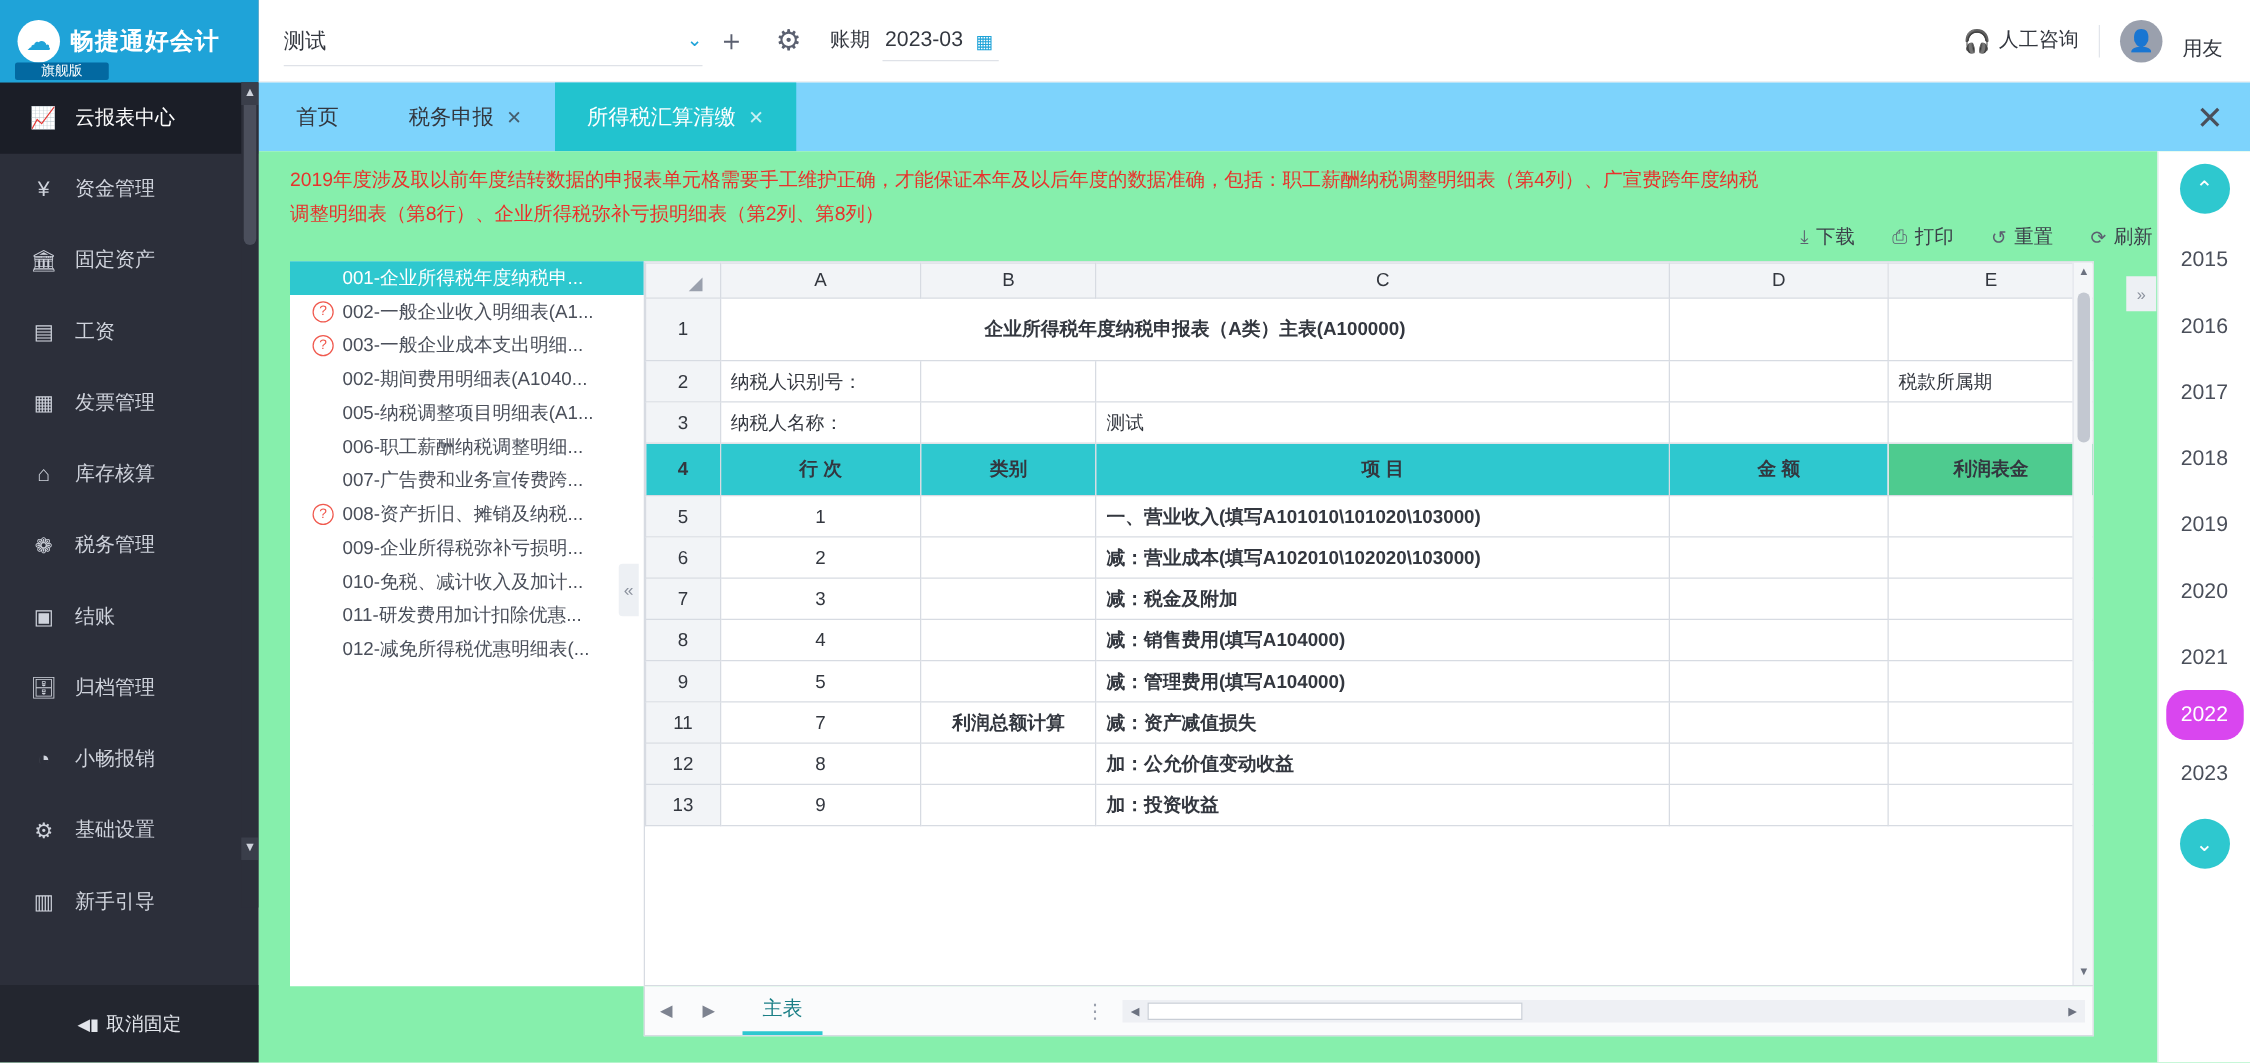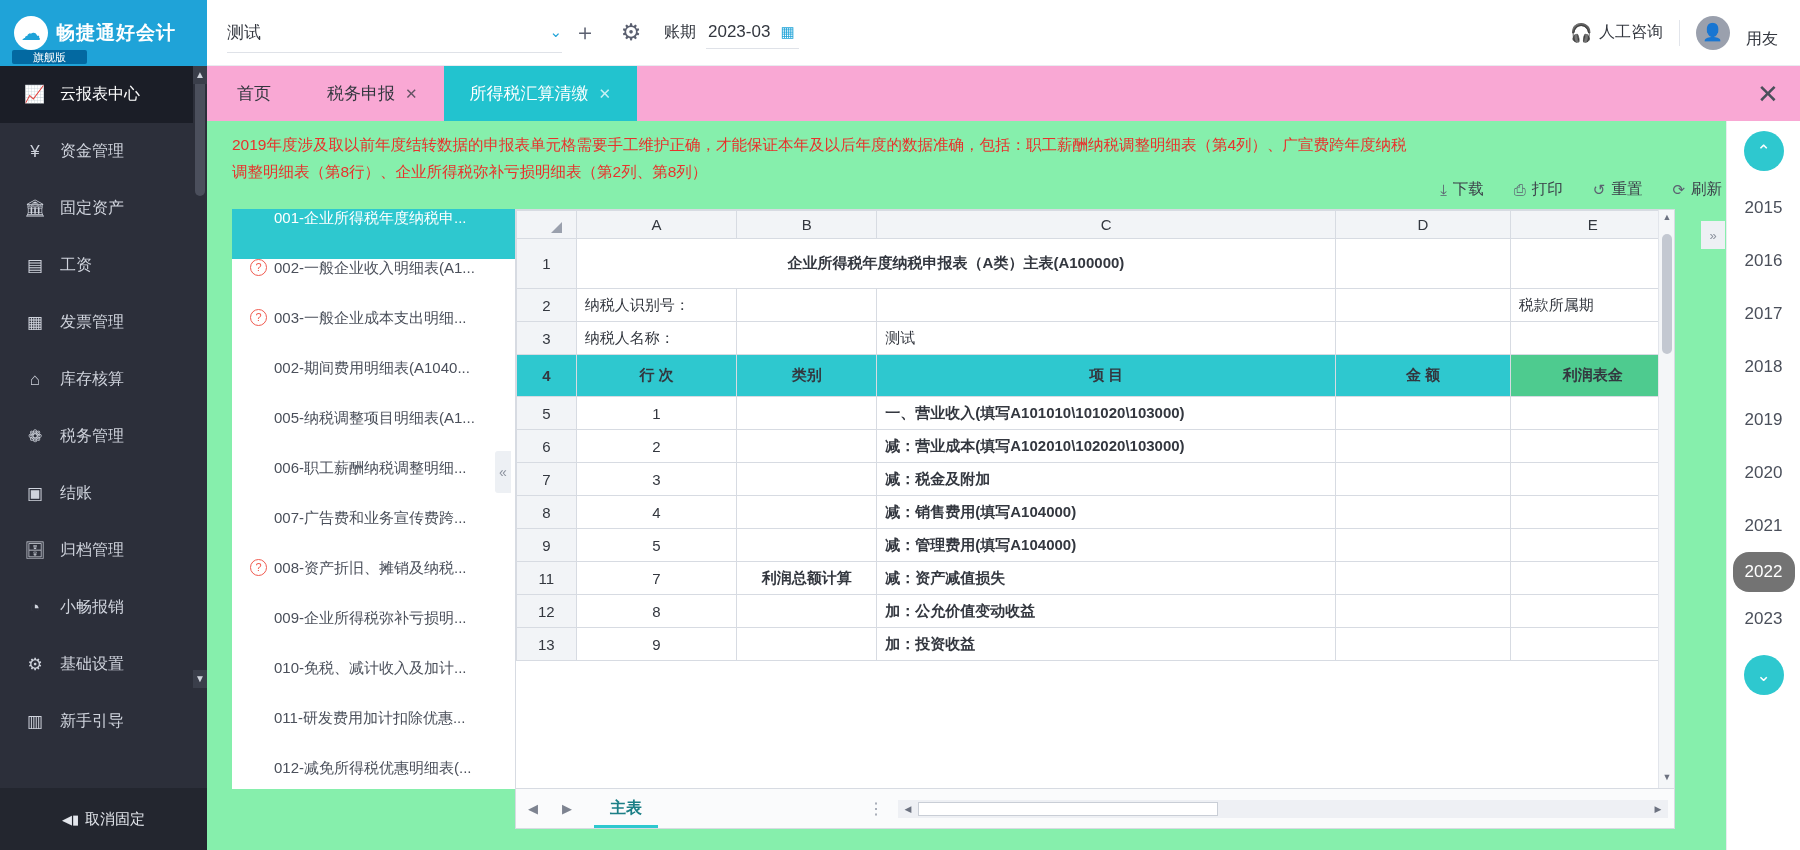--- a/index.html
+++ b/index.html
@@ -77,39 +77,39 @@
   }
   .company-select .caret { color:#1fa3d8; font-size:15px; }
   .tb-icon {
     width:46px; height:46px; display:flex; align-items:center; justify-content:center;
     font-size:23px; color:#5b6070;
   }
   .period-label { font-size:16px; color:#33373f; margin-left:10px; }
   .period-value {
     font-size:17px; color:#33373f; margin-left:10px;
     border-bottom:1px solid #dfe2e8; padding:6px 4px 6px 2px;
-    display:flex; align-items:center; gap:10px;
+    display:flex; align-items:flex-end; gap:10px;
   }
   .cal-icon { color:#1fa3d8; font-size:15px; }
   .topbar-right {
     margin-left:auto; display:flex; align-items:center; padding-right:22px; gap:16px;
   }
   .service { display:flex; align-items:center; gap:6px; font-size:16px; color:#33373f;}
   .service .sicon { font-size:18px; color:#5b6070; }
   .divider-v { width:1px; height:26px; background:#e2e5eb; }
   .avatar {
     width:34px; height:34px; border-radius:50%; background:#9aa0ad;
     display:flex; align-items:center; justify-content:center; color:#fff; font-size:17px;
   }
   .user-name { font-size:16px; color:#33373f;margin-top:13px; }
 
   
   .tabbar {
     position:absolute; left:207px; top:66px; width:1593px; height:55px;
-    background:#f9a8d4; display:flex; align-items:flex-end;
+    background:#7dd3fc; display:flex; align-items:flex-end;
   }
   .tab {
     height:55px; display:flex; align-items:center; gap:10px;
     padding:0 26px; font-size:17px; color:#33373f; cursor:default;
   }
   .tab.home { padding:0 30px; }
   .tab.active { background:#22c3cf; color:#ffffff;justify-content:space-between; }
   .tab .x { font-size:15px; opacity:.75; }
   .tab-close {
     position:absolute; right:14px; top:10px; width:36px; height:36px;
@@ -132,21 +132,21 @@
   }
   .toolbar .tbi { display:flex; align-items:center; gap:6px; }
   .toolbar .gi { font-size:15px; color:#5b6070; }
 
   
   .formlist {
     position:absolute; left:25px; top:88px; width:285px; height:580px;
     background:#ffffff;
   }
   .fl-item {
-    height:50px; display:flex; align-items:flex-start; padding-left:18px;
+    height:27px; display:flex; align-items:center; padding-left:18px;
     font-size:15px; color:#4a4f5a; white-space:nowrap; overflow:hidden;
   }
   .fl-item.sel { background:#2ec8cf; color:#ffffff; font-weight:normal; }
   .fl-item .warn {
     width:17px; height:17px; border-radius:50%; border:1.4px solid #f05a4f;
     color:#f05a4f; font-size:11px; line-height:14px; text-align:center;
     margin-right:7px; flex:0 0 auto;
   }
   .fl-item .pad { width:24px; flex:0 0 auto; }
   .collapse-handle {
@@ -198,21 +198,21 @@
 
   
   .sheetbar {
     position:absolute; left:308px; top:668px; width:1160px; height:40px;
     border:1px solid #d7dbe2; border-top:none; background:#fafbfc;
     display:flex; align-items:center;
   }
   .sb-arrow { width:34px; text-align:center; color:#7d8390; font-size:13px; }
   .sb-tab {
     margin-left:10px; padding:0 16px; height:38px; line-height:36px;
-    font-size:16px; color:#1b7f86; border-bottom:3px solid #2ec8cf; font-weight:bold;
+    font-size:16px; color:#1b7f86; border-bottom:3px solid #2ec8cf; font-weight:normal;
   }
   .sb-dots { margin-left:210px; color:#9aa0ad; font-size:16px; }
   .hsb {
     margin-left:14px; flex:1; height:18px; background:#eef0f4;
     display:flex; align-items:center; position:relative; margin-right:6px;
   }
   .hsb .ar { width:20px; text-align:center; font-size:9px; color:#6c7280;}
   .hsb .track { flex:1; height:14px; background:#eef0f4; position:relative;}
   .hsb .thumb { position:absolute; left:0; top:0; width:300px; height:14px; background:#ffffff; border:1px solid #c9ced6;}
 
@@ -229,21 +229,21 @@
   .rail-up, .rail-down {
     width:40px; height:40px; border-radius:50%; background:#2ec8cf; color:#fff;
     display:flex; align-items:center; justify-content:center; font-size:17px;
     margin:10px auto;
   }
   .year {
     height:53px; display:flex; align-items:center; justify-content:center;
     font-size:17px; color:#4a4f5a;
   }
   .year.sel {
-    background:#737373; color:#ffffff; border-radius:16px; width:62px; margin:0 auto;
+    background:#d946ef; color:#ffffff; border-radius:16px; width:62px; margin:0 auto;
     height:40px;
   }
 </style>
 </head>
 <body>
 
 <div class="sidebar">
   <div class="brand">
     <div class="logo">☁</div>
     <div class="btext">畅捷通好会计</div>

